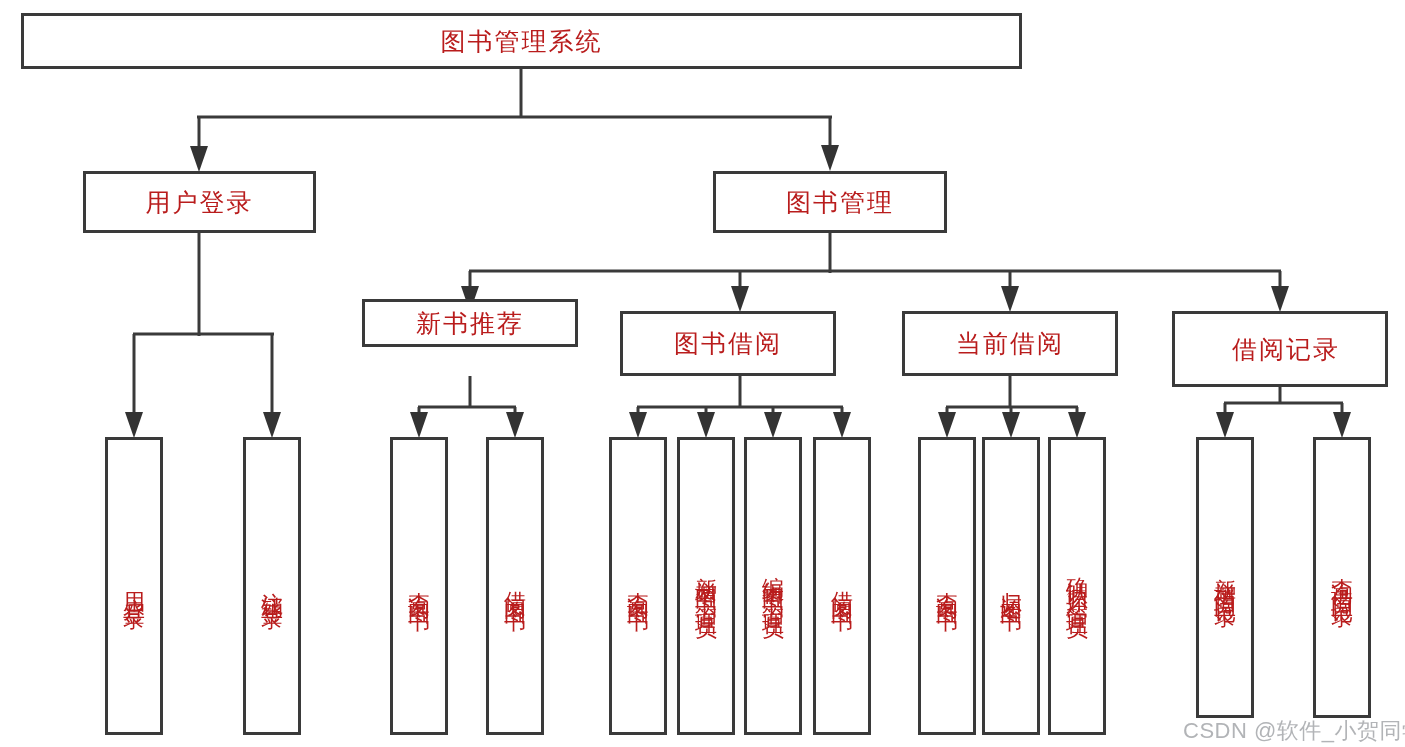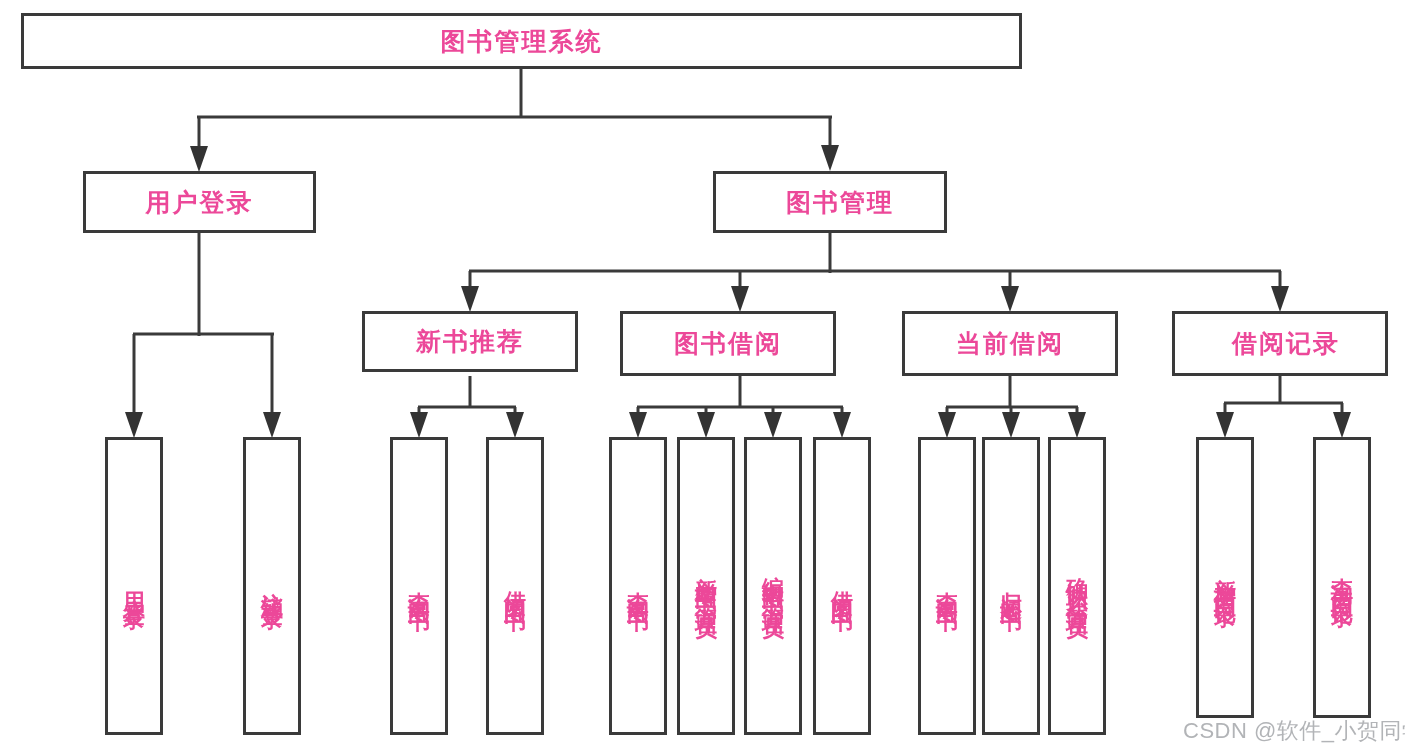--- a/index.html
+++ b/index.html
@@ -18,26 +18,25 @@
     z-index: 1;
   }
   .box {
     position: absolute;
     box-sizing: border-box;
     border: 3px solid #3a3a3a;
     background: #ffffff;
     display: flex;
     align-items: center;
     justify-content: center;
-    color: #ec4899;
+    color: #b91c1c;
     font-size: 25px;
     letter-spacing: 2px;
     z-index: 2;
     white-space: nowrap;
-    font-weight: bold;
   }
   .vbox {
     writing-mode: vertical-rl;
     text-orientation: mixed;
     font-size: 22px;
     letter-spacing: 6px;
     white-space: normal;
     line-height: 1;
   }
   .watermark {
@@ -118,24 +117,24 @@
     <polygon class="arrowhead" points="1216,412 1234,412 1225,438"></polygon>
     <line class="connector" x1="1342" y1="403" x2="1342" y2="418"></line>
     <polygon class="arrowhead" points="1333,412 1351,412 1342,438"></polygon>
   </svg>
 
   <div class="box" style="left:21px; top:13px; width:1001px; height:56px;">图书管理系统</div>
 
   <div class="box" style="left:83px; top:171px; width:233px; height:62px;">用户登录</div>
   <div class="box" style="left:713px; top:171px; width:234px; height:62px;padding-left:20px;">图书管理</div>
 
-  <div class="box" style="left:362px; top:311px; width:216px; height:61px;text-align:center;">新书推荐</div>
+  <div class="box" style="left:362px; top:299px; width:216px; height:48px;text-align:center;">新书推荐</div>
   <div class="box" style="left:620px; top:311px; width:216px; height:65px;">图书借阅</div>
   <div class="box" style="left:902px; top:311px; width:216px; height:65px;text-align:center;">当前借阅</div>
-  <div class="box" style="left:1172px; top:311px; width:216px; height:65px;padding-left:12px;">借阅记录</div>
+  <div class="box" style="left:1172px; top:311px; width:216px; height:76px;padding-left:12px;">借阅记录</div>
 
   <div class="box vbox" style="left:105px; top:437px; width:58px; height:298px;">用户登录</div>
   <div class="box vbox" style="left:243px; top:437px; width:58px; height:298px;">注销登录</div>
 
   <div class="box vbox" style="left:390px; top:437px; width:58px; height:298px;">查询图书</div>
   <div class="box vbox" style="left:486px; top:437px; width:58px; height:298px;">借阅图书</div>
 
   <div class="box vbox" style="left:609px; top:437px; width:58px; height:298px;">查询图书</div>
   <div class="box vbox" style="left:677px; top:437px; width:58px; height:298px;">新增图书（管理员）</div>
   <div class="box vbox" style="left:744px; top:437px; width:58px; height:298px;">编辑图书（管理员）</div>

